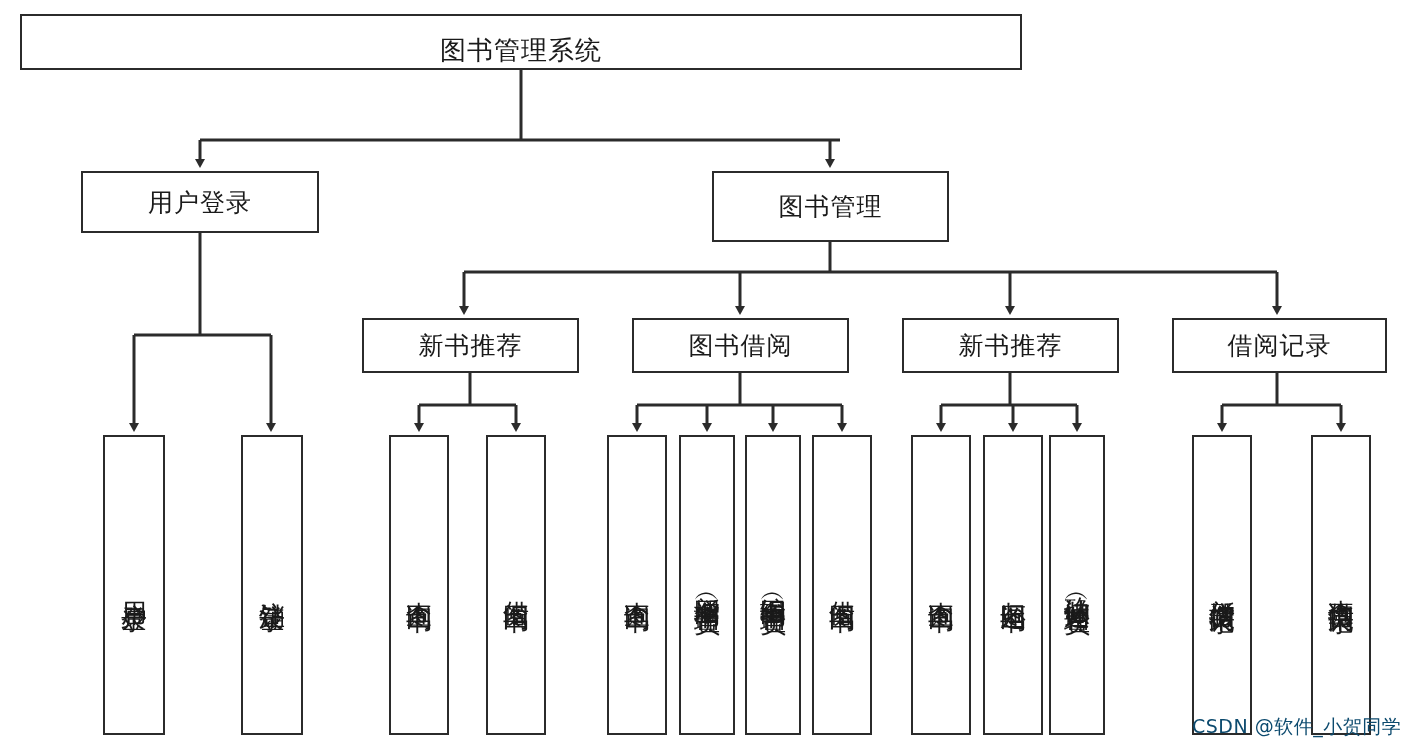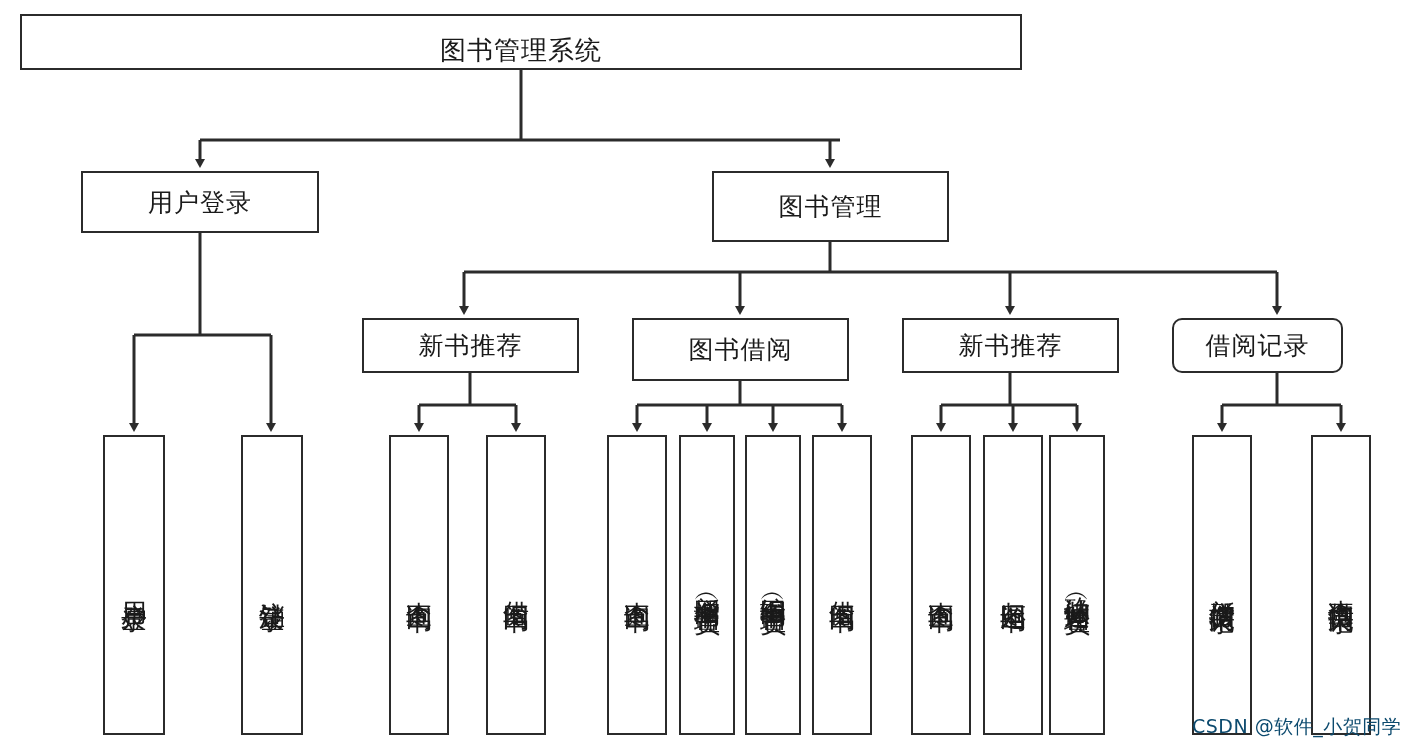--- a/index.html
+++ b/index.html
@@ -121,27 +121,27 @@
   <div class="node-box horiz" style="left:81px; top:171px; width:238px; height:62px;">
     <span>用户登录</span>
   </div>
   <div class="node-box horiz" style="left:712px; top:171px; width:237px; height:71px;">
     <span>图书管理</span>
   </div>
 
   <div class="node-box horiz" style="left:362px; top:318px; width:217px; height:55px;">
     <span>新书推荐</span>
   </div>
-  <div class="node-box horiz" style="left:632px; top:318px; width:217px; height:63px;">
+  <div class="node-box horiz" style="left:632px; top:318px; width:217px; height:55px;">
     <span>图书借阅</span>
   </div>
   <div class="node-box horiz" style="left:902px; top:318px; width:217px; height:55px;">
     <span>新书推荐</span>
   </div>
-  <div class="node-box horiz" style="left:1172px; top:318px; width:171px; height:55px;border-radius:10px;">
+  <div class="node-box horiz" style="left:1172px; top:318px; width:215px; height:55px;">
     <span>借阅记录</span>
   </div>
 
   <div class="node-box vert" style="left:103px; top:435px; width:62px; height:300px;">
     <span class="vlabel">用户登录</span>
   </div>
   <div class="node-box vert" style="left:241px; top:435px; width:62px; height:300px;">
     <span class="vlabel">注销登录</span>
   </div>
 

